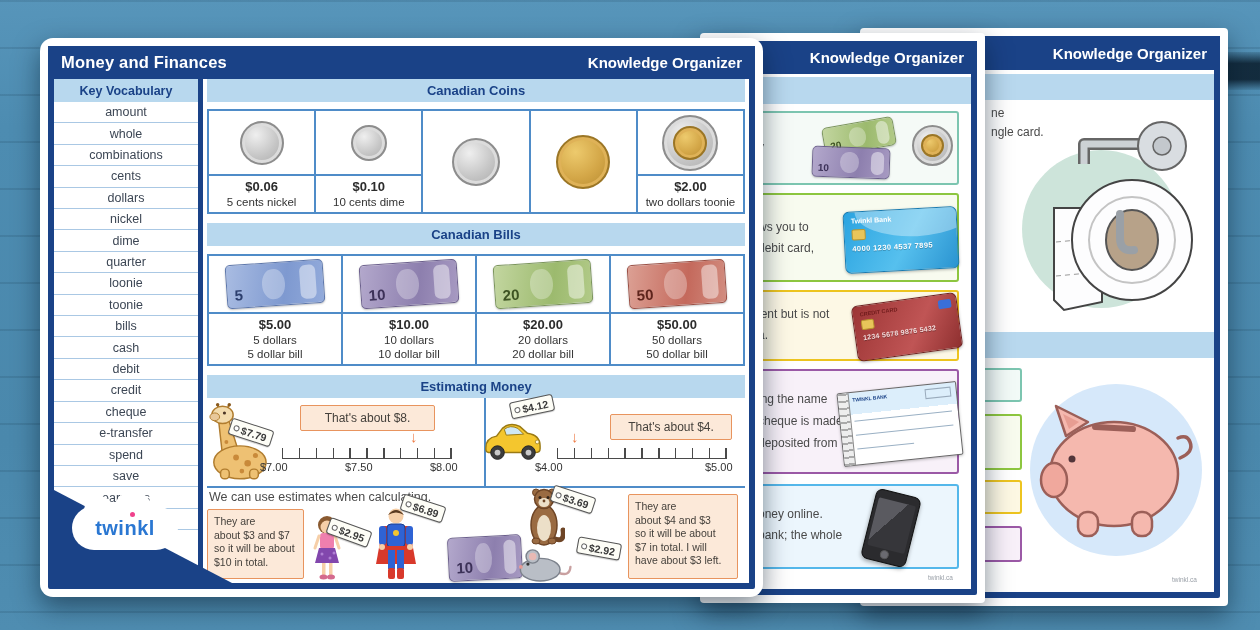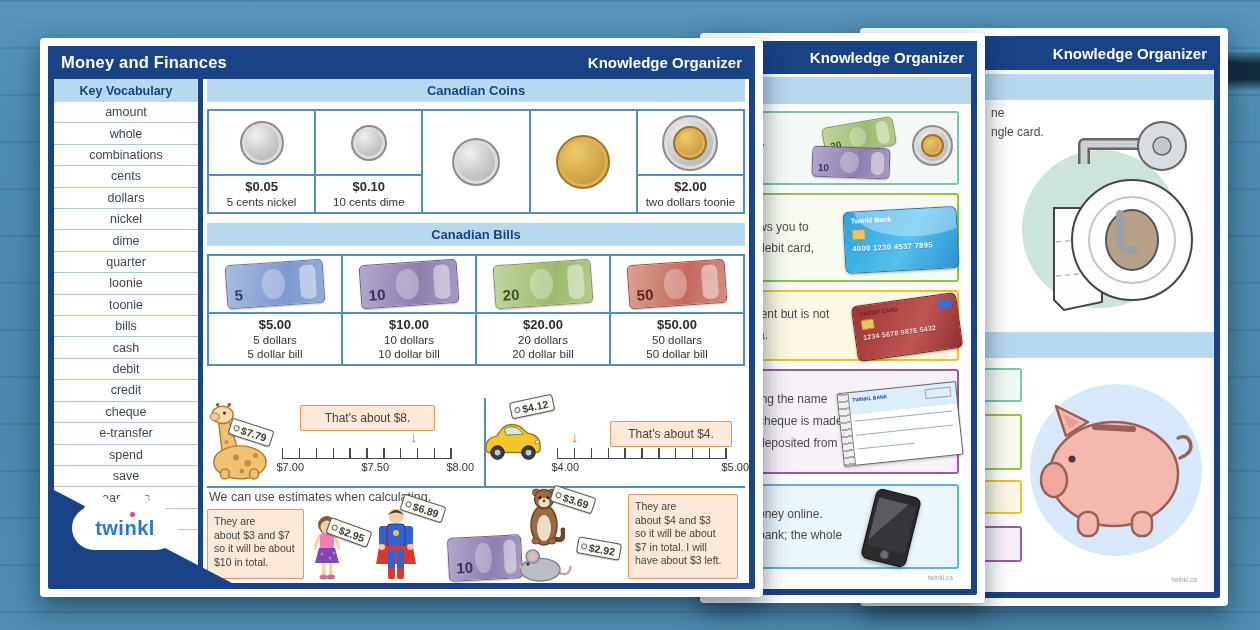--- a/index.html
+++ b/index.html
@@ -48,21 +48,21 @@
   .b10{background:linear-gradient(100deg,#b3a8cc,#8d7fae 60%,#a79ac2);border:1px solid #6b5f8c;} .b10 .bnum{color:#3c3158;}
   .b20{background:linear-gradient(100deg,#c3d6a0,#9cba6e 60%,#b2ca88);border:1px solid #7a945a;} .b20 .bnum{color:#3e5423;}
   .b50{background:linear-gradient(100deg,#dca094,#c4695c 60%,#d28d80);border:1px solid #9a4f44;} .b50 .bnum{color:#5e241c;}
   .callout{position:absolute;background:#fce9d9;border:1.5px solid #e8945e;border-radius:2px;color:#45413c;
            display:flex;align-items:center;justify-content:center;text-align:center;font-size:12px;box-sizing:border-box;}
   .note{position:absolute;background:#fce9d9;border:1.5px solid #e8945e;border-radius:2px;color:#45413c;
         font-size:10.5px;line-height:13.5px;padding:5px 6px;white-space:pre-line;box-sizing:border-box;}
   .numline{position:absolute;width:170px;height:10px;border-bottom:1.5px solid #4a4a4a;
            background:repeating-linear-gradient(90deg,#4a4a4a 0 1.5px,rgba(0,0,0,0) 1.5px 16.85px);}
   .numline::after{content:"";position:absolute;right:0;top:0;width:1.5px;height:10px;background:#4a4a4a;}
-  .nlabel{position:absolute;width:44px;text-align:right;font-size:11px;color:#333;}
+  .nlabel{position:absolute;width:44px;text-align:left;font-size:11px;color:#333;}
   .nl-arrow{position:absolute;color:#ef7f4a;font-size:15px;font-weight:bold;}
   .tag{position:absolute;background:#fdfdf6;border:1.5px solid #555;border-radius:3px;padding:1.5px 5px 1.5px 11px;
        font-size:10.5px;font-weight:bold;color:#3a3a3a;white-space:nowrap;box-shadow:0 1px 1px rgba(0,0,0,.2);}
   .tag::before{content:"";position:absolute;left:3px;top:50%;margin-top:-3px;width:4px;height:4px;border:1px solid #666;border-radius:50%;background:#fff;}
   .tri{position:absolute;background:#1a4287;clip-path:polygon(0 0,0 100%,100% 100%);}
   .logo{position:absolute;background:#fff;border-radius:22px;display:flex;align-items:center;justify-content:center;}
   .logo::before{content:"";position:absolute;top:-10px;left:12px;width:30px;height:30px;border-radius:50%;background:#fff;}
   .logo::after{content:"";position:absolute;top:-15px;left:42px;width:38px;height:38px;border-radius:50%;background:#fff;}
   .logo .lt{position:relative;z-index:2;font-size:20px;font-weight:bold;color:#2a77d2;letter-spacing:.5px;}
   .logo .ldot{position:absolute;z-index:3;width:5px;height:5px;border-radius:50%;background:#f0418c;top:6px;left:58px;}
@@ -200,21 +200,21 @@
 bank; the whole</div>
     <div class="phone" style="left:152px;top:6px;transform:rotate(14deg);">
       <div class="scr"></div>
       <div class="btn"></div>
     </div>
   </div>
 
   <div class="footer" style="left:228px;top:541px;">twinkl.ca</div>
 </div>
 
-<div class="page" style="left:40px;top:38px;width:723px;height:559px;">
+<div class="page" style="left:40px;top:38px;width:723px;height:559px;border-radius:13px;">
   <div class="frame"></div>
   <div class="phead">
     <span class="t">Money and Finances</span>
     <span class="s">Knowledge Organizer</span>
   </div>
 
   <div class="vhead" style="left:14px;top:41px;width:144px;height:23px;">Key Vocabulary</div>
   <div class="vrows" style="left:14px;top:64px;width:144px;height:428px;">
     <div class="vrow">amount</div>
     <div class="vrow">whole</div>
@@ -239,21 +239,21 @@
   </div>
   <div class="abs" style="left:158px;top:41px;width:5px;height:504px;background:#1a4287;"></div>
 
   <div class="sechead" style="left:167px;top:41px;width:538px;height:23px;">Canadian Coins</div>
   <div class="table" style="left:167px;top:71px;width:538px;height:105px;box-sizing:border-box;">
     <div class="tcell">
       <div class="timg">
           <div class="coin silver" style="width:40px;height:40px;"></div>
         </div>
       <div class="tlbl">
-          <div class="tval">$0.05</div>
+          <div class="tval">$0.06</div>
         <div class="tname">5 cents nickel</div>
         </div>
     </div>
     <div class="tcell">
       <div class="timg">
           <div class="coin silver" style="width:32px;height:32px;"></div>
         </div>
       <div class="tlbl">
           <div class="tval">$0.10</div>
         <div class="tname">10 cents dime</div>
@@ -331,20 +331,21 @@
           </div>
         </div>
       <div class="tlbl">
           <div class="tval">$50.00</div>
         <div class="tname">50 dollars</div>
         <div class="tname">50 dollar bill</div>
         </div>
     </div>
   </div>
 
+  <div class="sechead" style="left:167px;top:337px;width:538px;height:23px;">Estimating Money</div>
   <div class="abs" style="left:167px;top:360px;width:538px;height:88px;border-bottom:2px solid #4f8cc8;">
     <div class="abs" style="left:277px;top:0;width:2px;height:100%;background:#4f8cc8;"></div>
     <svg class="abs" style="left:0;top:4px;" width="62" height="80" viewBox="0 0 64 80">
       <line x1="12" y1="6" x2="11" y2="1" stroke="#b07c2e" stroke-width="2"></line>
         <circle cx="11" cy="1.5" r="1.8" fill="#8a5a1e"></circle>
       <line x1="21" y1="6" x2="23" y2="1" stroke="#b07c2e" stroke-width="2"></line>
         <circle cx="23" cy="1.5" r="1.8" fill="#8a5a1e"></circle>
       <path d="M12,18 L22,16 L32,48 L16,54 Z" fill="#eec173" stroke="#b07c2e" stroke-width="1.5"></path>
       <ellipse cx="34" cy="61" rx="27" ry="17" fill="#eec173" stroke="#b07c2e" stroke-width="1.5"></ellipse>
       <rect x="14" y="68" width="9" height="10" rx="4" fill="#eec173" stroke="#b07c2e" stroke-width="1.5"></rect>
@@ -370,21 +371,21 @@
     <svg class="abs" style="left:276px;top:20px;" width="60" height="44" viewBox="0 0 62 44">
       <path d="M3,32 Q2,20 14,18 L20,10 Q28,3 38,8 L46,15 Q59,17 59,28 L59,31 Q59,35 54,35 L8,35 Q3,35 3,32 Z" fill="#f4c62e" stroke="#9a7a14" stroke-width="1.5"></path>
       <path d="M22,11 Q28,6 36,10 L42,16 L24,17 Z" fill="#cfe8f4" stroke="#9a7a14" stroke-width="1"></path>
       <circle cx="15" cy="35" r="7" fill="#3d3d3d" stroke="#222"></circle>
         <circle cx="15" cy="35" r="3" fill="#c9c9c9"></circle>
       <circle cx="47" cy="35" r="7" fill="#3d3d3d" stroke="#222"></circle>
         <circle cx="47" cy="35" r="3" fill="#c9c9c9"></circle>
       <circle cx="56" cy="24" r="2" fill="#fff8e0" stroke="#9a7a14" stroke-width=".8"></circle>
     </svg>
     <span class="tag" style="left:303px;top:0px;transform:rotate(-12deg);">$4.12</span>
-    <div class="callout" style="left:403px;top:23px;width:122px;height:26px;">That's about $4.</div>
+    <div class="callout" style="left:403px;top:16px;width:122px;height:26px;">That's about $4.</div>
     <div class="nl-arrow" style="left:364px;top:30px;">↓</div>
     <div class="numline" style="left:350px;top:50px;"></div>
     <span class="nlabel" style="left:328px;top:63px;">$4.00</span>
     <span class="nlabel" style="left:498px;top:63px;">$5.00</span>
   </div>
 
   <div class="abs" style="left:167px;top:450px;width:538px;height:95px;">
     <div class="abs" style="left:2px;top:2px;font-size:12.5px;color:#4a4a4a;">We can use estimates when calculating.</div>
     <div class="note" style="left:0;top:21px;width:97px;height:70px;">They are
 about $3 and $7

